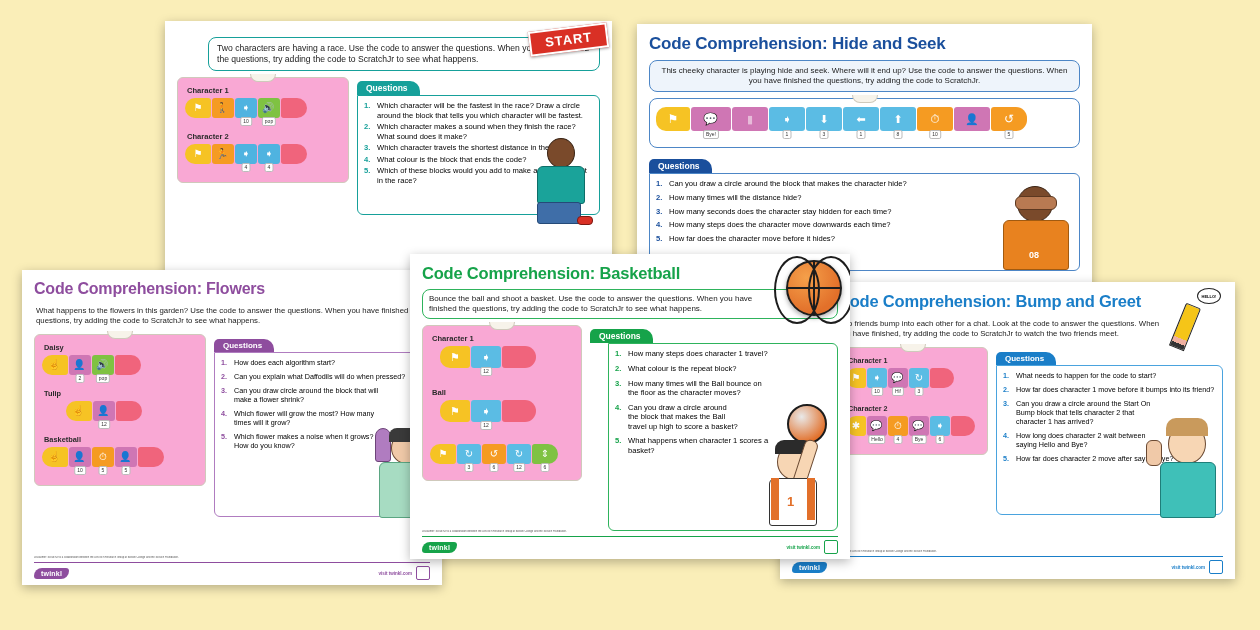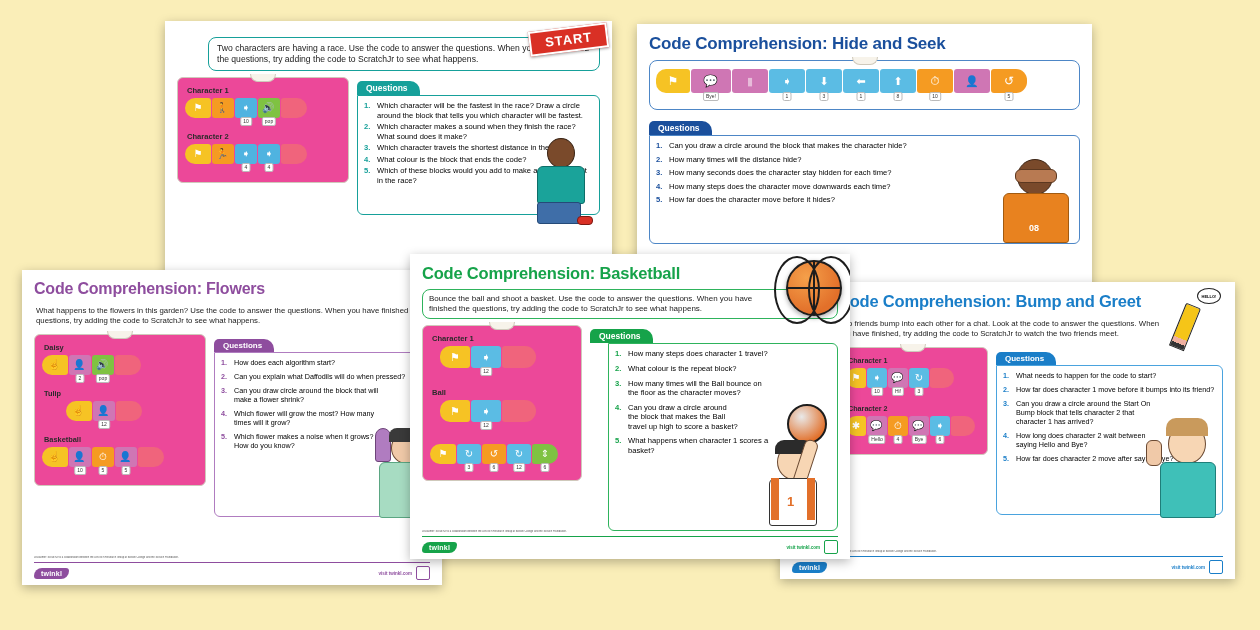--- a/index.html
+++ b/index.html
@@ -30,21 +30,21 @@
     border-radius:8px;
     padding:5px 8px;
     text-align:center;
     line-height:1.28;
   }
   .intro-box.left-align { text-align:left; }
 
   .content-row { display:flex; gap:8px; margin-top:6px; align-items:flex-start; }
 
   .code-panel {
-    background:#ec4899;
+    background:#f9a8d4;
     border:1.2px solid #cfc9bb;
     border-radius:6px;
     padding:6px 7px;
     position:relative;
   }
   .code-panel::before{
     content:"";
     position:absolute; top:-4px; left:50%; transform:translateX(-50%);
     width:24px; height:7px; border-radius:0 0 10px 10px;
     background:#f7f3ea; border:1.2px solid #cfc9bb; border-top:none;
@@ -312,20 +312,21 @@
           <span class="visit-badge"></span>
         </div>
       </div>
     </div>
   </div>
 
   <div class="card" id="card-hide">
     <div class="card-inner">
       <div class="card-title">Code Comprehension: Hide and Seek</div>
 
+      <div class="intro-box" style="margin-top:6px;">This cheeky character is playing hide and seek. Where will it end up? Use the code to answer the questions. When you have finished the questions, try adding the code to ScratchJr.</div>
 
       <div style="margin-top:6px;">
         <div class="code-panel" style="padding:8px 6px 12px 6px; background:#fff; border:1.4px solid #4d86c6; border-radius:8px;">
           <div class="blockrow">
             <div class="blk start c-yellow" style="width:34px; height:24px;">
                 <span class="glyph" style="font-size:12px;">⚑</span>
               </div>
             <div class="blk mid c-purple wide" style="width:40px; height:24px;">
                 <span class="glyph" style="font-size:12px;">💬</span>
                 <span class="num">Bye!</span>
@@ -365,21 +366,21 @@
       </div>
 
       <div class="q-panel" style="margin-top:7px;">
         <div class="q-tab">Questions</div>
         <div class="q-body" style="min-height:92px;">
           <ol class="qlist" style="padding-right:84px;">
             <li style="margin-bottom:4px;">Can you draw a circle around the block that makes the character hide?</li>
             <li style="margin-bottom:4px;">How many times will the distance hide?</li>
             <li style="margin-bottom:4px;">How many seconds does the character stay hidden for each time?</li>
             <li style="margin-bottom:4px;">How many steps does the character move downwards each time?</li>
-            <li style="margin-bottom:20px;">How far does the character move before it hides?</li>
+            <li style="margin-bottom:9px;">How far does the character move before it hides?</li>
           </ol>
           <div class="art" style="right:4px; bottom:-2px; width:76px; height:86px;">
             <div class="head" style="position:absolute; left:18px; top:0; width:36px; height:36px; background:#7a4a2b; border:1.4px solid #3a2415;"></div>
             <div style="position:absolute; left:16px; top:10px; width:42px; height:14px; background:#b87a52; border:1.2px solid #5c3820; border-radius:6px;"></div>
             <div class="body-sh" style="position:absolute; left:4px; top:34px; width:66px; height:50px; background:#e8821f; border:1.4px solid #a15a10;"></div>
             <div style="position:absolute; left:30px; top:64px; font-size:9px; font-weight:bold; color:#fff;">08</div>
           </div>
         </div>
       </div>
     </div>

